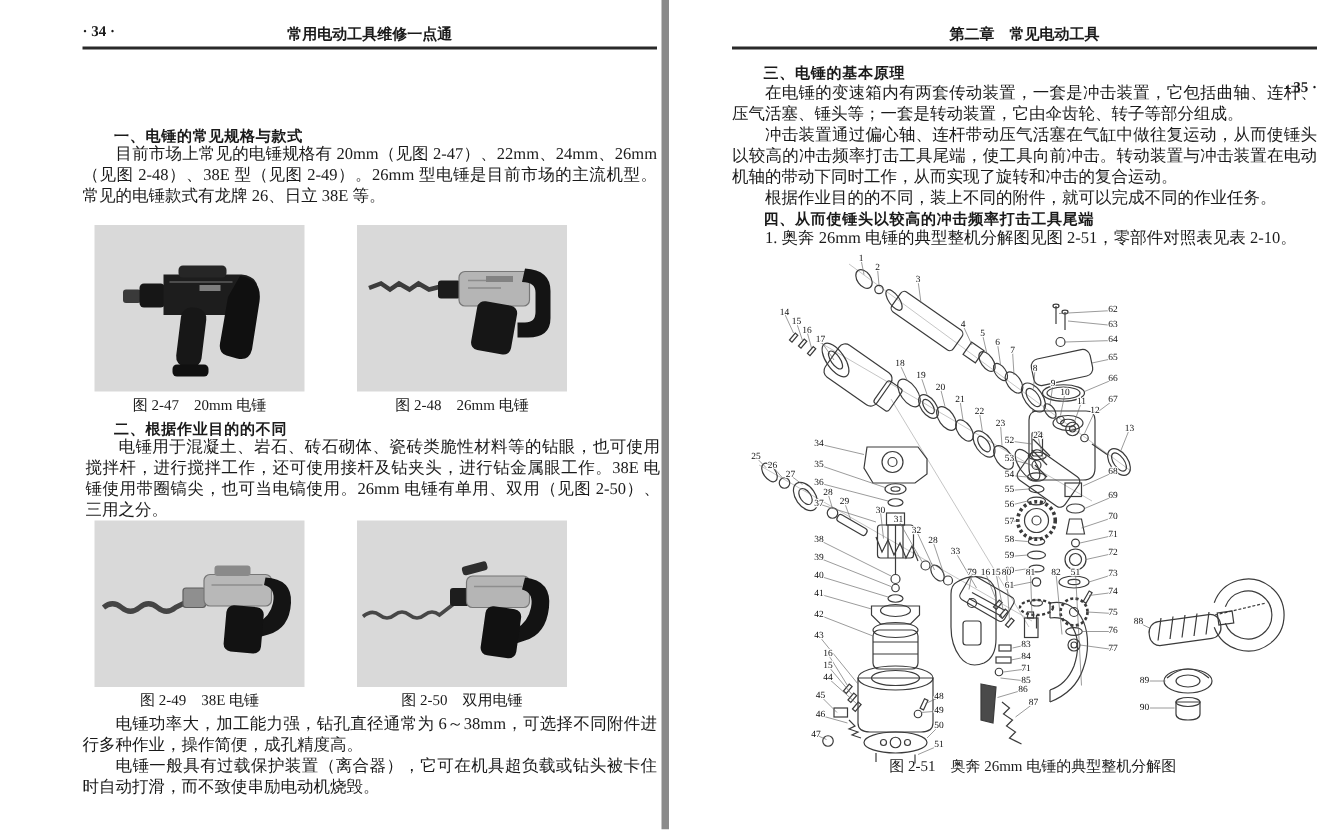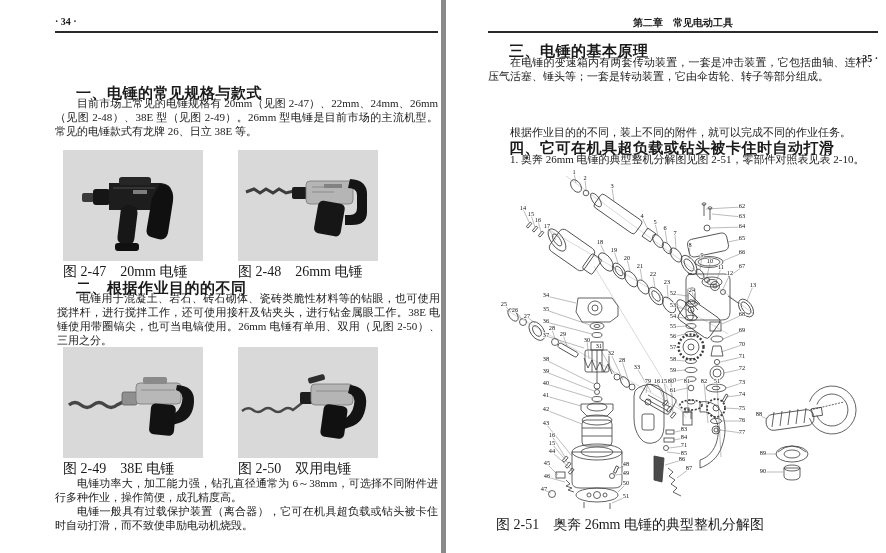--- a/index.html
+++ b/index.html
@@ -7,39 +7,40 @@
         font-family:"Liberation Serif","DejaVu Serif",serif;color:#1a1a1a;}
   .page{position:absolute;top:0;height:553px;background:#fff;}
   #pageL{left:0;width:441px;}
   #pageR{left:446px;width:440px;}
   #divider{position:absolute;left:441px;top:0;width:5px;height:553px;background:#8a8a8a;}
   .pageno{position:absolute;top:16px;font-size:10px;font-weight:bold;}
   .runtitle{position:absolute;top:16px;font-size:10px;font-weight:bold;text-align:center;}
   .rule{position:absolute;height:0;border-top:2px solid #2a2a2a;}
   .secttitle{position:absolute;font-size:16px;font-weight:bold;text-align:center;letter-spacing:4px;}
   .bh{position:absolute;font-family:"Liberation Sans","DejaVu Sans",sans-serif;
-      font-weight:bold;font-size:15px;letter-spacing:0.5px;}
+      font-weight:bold;font-size:10px;letter-spacing:0.5px;}
   .para{position:absolute;font-size:11px;line-height:14px;text-align:justify;text-indent:2em;}
   .figbox{position:absolute;width:140px;height:111px;background:#d9d9d9;}
-  .figcap{position:absolute;font-size:14px;white-space:pre;}
+  .figcap{position:absolute;font-size:10px;text-align:center;white-space:pre;}
   .figbox svg{display:block;width:140px;height:111px;}
   #diagram{position:absolute;left:50px;top:162px;width:385px;height:348px;}
   #diagram text{font:6.3px "Liberation Serif","DejaVu Serif",serif;fill:#111;
                 paint-order:stroke;stroke:#ffffff;stroke-width:1.4px;text-anchor:middle;}
   .part{stroke:#3b3b3b;stroke-width:0.8;fill:none;}
   .axis{stroke:#a9a9a9;stroke-width:0.45;}
   .lead{stroke:#6a6a6a;stroke-width:0.45;}
 </style>
 </head>
 <body>
 
 <div id="book">
 
   <div class="page" id="pageL">
     <div class="pageno" style="left:55px;">· 34 ·</div>
+    <div class="runtitle" style="left:55px;width:383px;">常用电动工具维修一点通</div>
     <div class="rule" style="left:55px;top:31px;width:383px;"></div>
 
 
     <div class="bh" style="left:76px;top:84px;">一、电锤的常见规格与款式</div>
     <div class="para" style="left:55px;top:96px;width:383px;">目前市场上常见的电锤规格有 20mm（见图 2-47）、22mm、24mm、26mm（见图 2-48）、38E 型（见图 2-49）。26mm 型电锤是目前市场的主流机型。常见的电锤款式有龙牌 26、日立 38E 等。</div>
 
     <div class="figbox" style="left:63px;top:150px;">
       <svg viewBox="0 0 140 111">
         <g>
           <rect x="19" y="43" width="12" height="9" rx="2" fill="#3a3a3a"></rect>
@@ -109,22 +110,23 @@
 
   <div id="divider"></div>
 
   <div class="page" id="pageR">
     <div class="runtitle" style="left:42px;width:390px;">第二章　常见电动工具</div>
     <div class="pageno" style="left:370px;width:62px;text-align:right;margin-top:37px;">· 35 ·</div>
     <div class="rule" style="left:42px;top:31px;width:390px;"></div>
 
     <div class="bh" style="left:63px;top:42px;">三、电锤的基本原理</div>
     <div class="para" style="left:42px;top:55px;width:390px;">在电锤的变速箱内有两套传动装置，一套是冲击装置，它包括曲轴、连杆、压气活塞、锤头等；一套是转动装置，它由伞齿轮、转子等部分组成。</div>
+    <div class="para" style="left:42px;top:83px;width:390px;">冲击装置通过偏心轴、连杆带动压气活塞在气缸中做往复运动，从而使锤头以较高的冲击频率打击工具尾端，使工具向前冲击。转动装置与冲击装置在电动机轴的带动下同时工作，从而实现了旋转和冲击的复合运动。</div>
     <div class="para" style="left:42px;top:125px;width:390px;">根据作业目的的不同，装上不同的附件，就可以完成不同的作业任务。</div>
-    <div class="bh" style="left:63px;top:139px;">四、它可在机具超负载或钻头被卡住时自动打滑</div>
+    <div class="bh" style="left:63px;top:139px;">四、从而使锤头以较高的冲击频率打击工具尾端</div>
     <div class="para" style="left:42px;top:152px;width:390px;">1. 奥奔 26mm 电锤的典型整机分解图见图 2-51，零部件对照表见表 2-10。</div>
 
     <svg id="diagram" viewBox="0 0 385 348">
 
       <line class="axis" x1="70" y1="14" x2="258" y2="152"></line>
       <line class="axis" x1="50" y1="66" x2="232" y2="172"></line>
       <line class="axis" x1="10" y1="148" x2="192" y2="252"></line>
       <line class="axis" x1="98" y1="104" x2="190" y2="256"></line>
 
       <g class="part">
@@ -504,15 +506,15 @@
           <text x="188" y="285">71</text>
           <text x="188" y="293">85</text>
           <text x="186" y="299">86</text>
           <text x="193" y="308">87</text>
           <text x="263" y="254">88</text>
           <text x="267" y="293">89</text>
           <text x="267" y="311">90</text>
         </g>
     </svg>
 
-    <div class="figcap" style="left:50px;top:516px;width:385px;">图 2-51　奥奔 26mm 电锤的典型整机分解图</div>
+    <div class="figcap" style="left:50px;top:504px;width:385px;">图 2-51　奥奔 26mm 电锤的典型整机分解图</div>
   </div>
 </div>
 
 </body></html>

